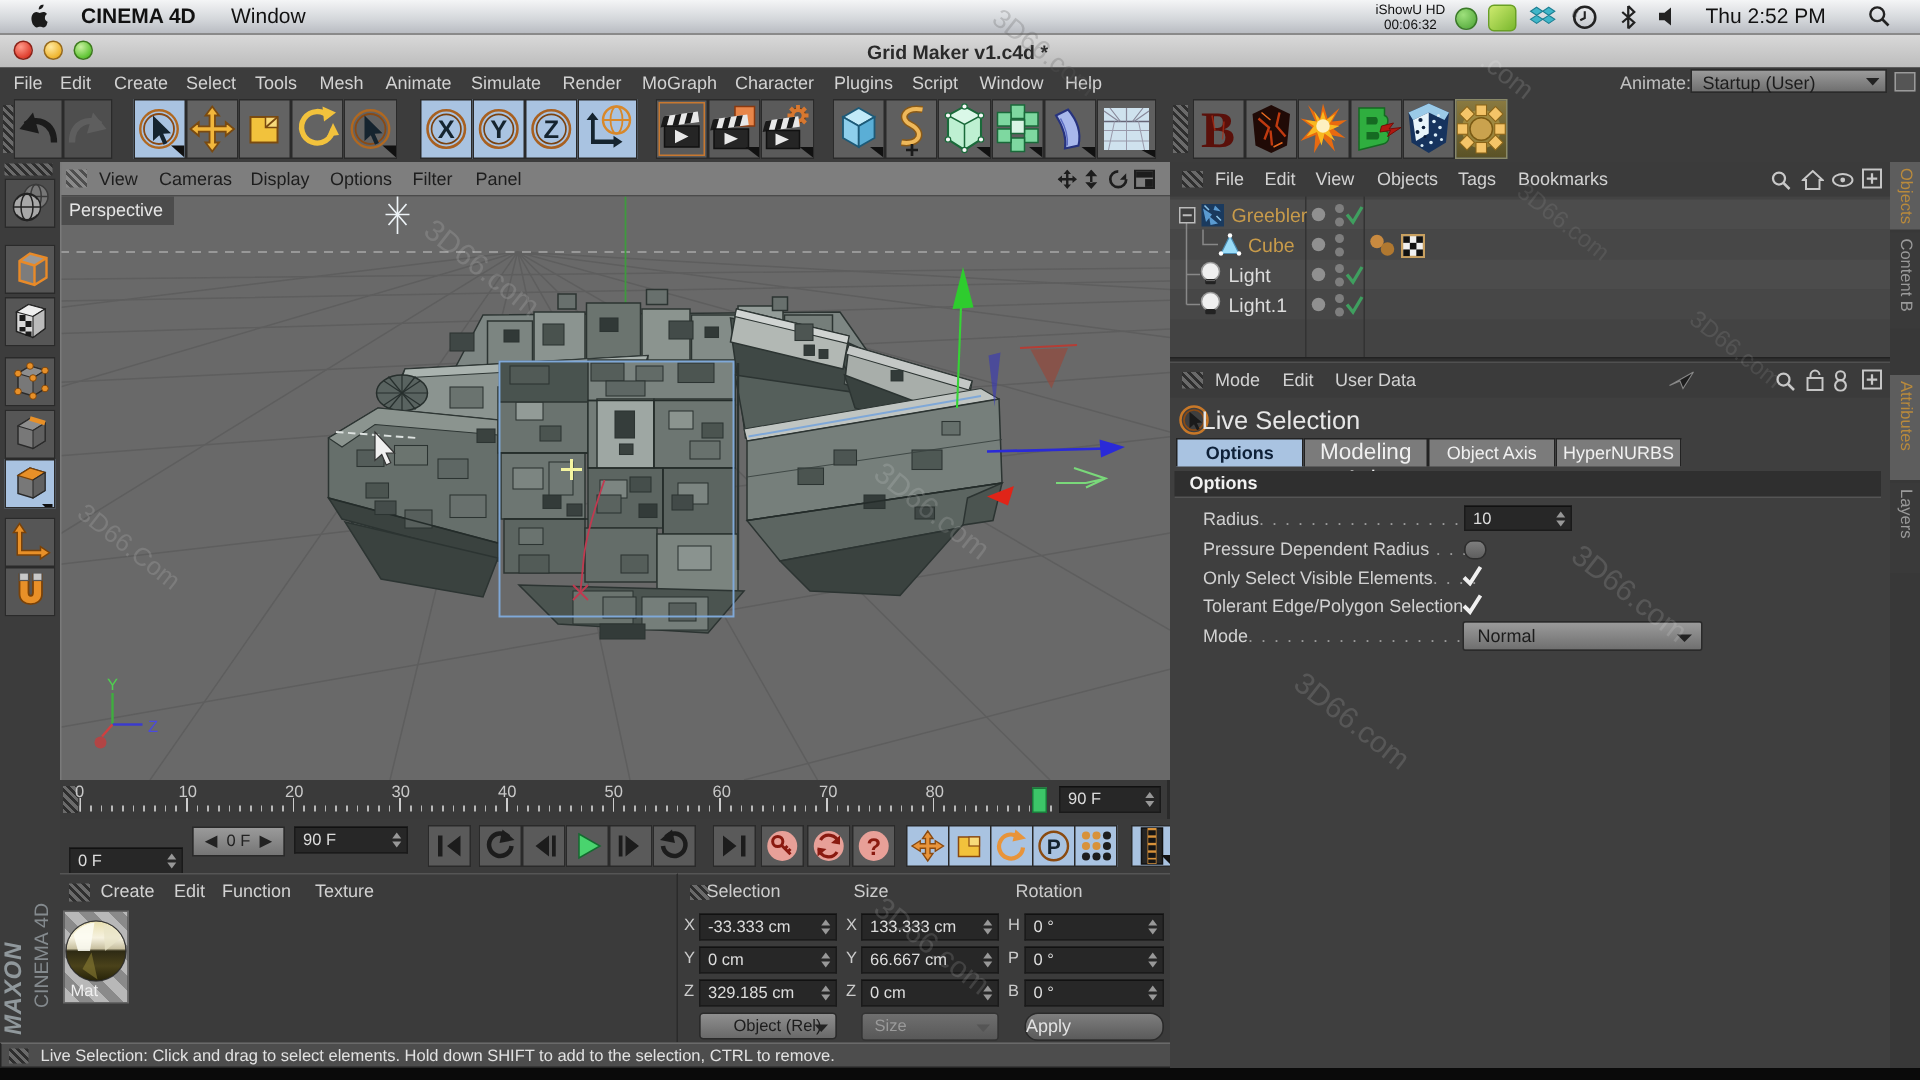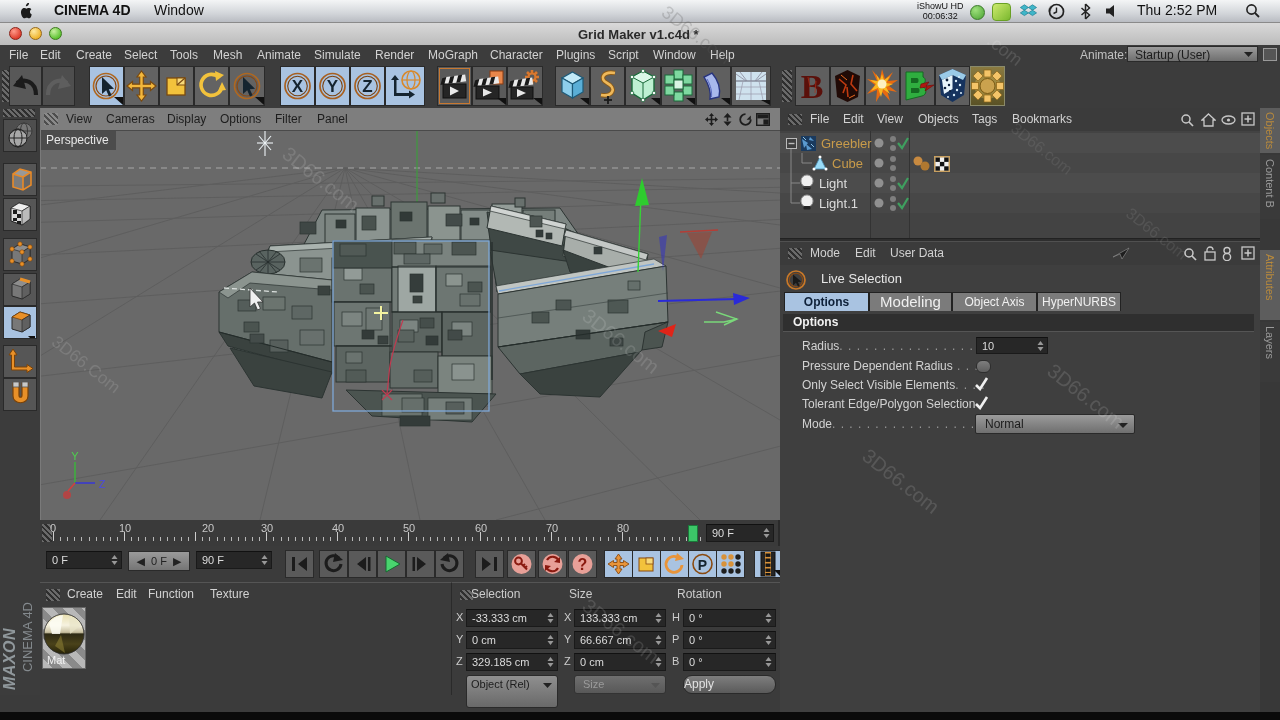--- a/index.html
+++ b/index.html
@@ -724,42 +724,42 @@
   </svg>
   <div id="persp">Perspective</div>
   <div style="position:absolute;left:0;top:0;width:1px;height:412px;background:#7a7a7a;"></div>
 </div>
 
 <div id="ruler" class="abs">
   <div class="grip" style="position:absolute;left:2px;top:4px;width:10px;height:18px;"></div>
   <div style="position:absolute;left:10px;top:2px;font-size:11px;color:#c8c8c8;">
     <span style="position:absolute;left:0px;">0</span>
         <span style="position:absolute;left:69px;">10</span>
-        <span style="position:absolute;left:152px;">20</span>
+        <span style="position:absolute;left:140px;">20</span>
         <span style="position:absolute;left:211px;">30</span>
         <span style="position:absolute;left:282px;">40</span>
         <span style="position:absolute;left:353px;">50</span>
         <span style="position:absolute;left:425px;">60</span>
         <span style="position:absolute;left:496px;">70</span>
         <span style="position:absolute;left:567px;">80</span>
   </div>
   <div style="position:absolute;left:13px;top:17px;width:655px;height:4px;background:repeating-linear-gradient(90deg,#b8b8b8 0 1px,transparent 1px 7.11px);"></div>
   <div style="position:absolute;left:13px;top:12px;width:647px;height:9px;background:repeating-linear-gradient(90deg,#cccccc 0 1px,transparent 1px 71.1px);"></div>
   <div style="position:absolute;left:648px;top:5px;width:10px;height:17px;background:#3cc668;border:1px solid #1a7a3a;box-sizing:border-box;"></div>
   <div class="fld" style="left:666px;top:4px;width:68px;">90 F
     <svg class="spin" viewBox="0 0 9 12">
           <path d="M4.5,1 L7.5,5 L1.5,5 Z" fill="#989898"></path>
           <path d="M4.5,11 L7.5,7 L1.5,7 Z" fill="#989898"></path>
         </svg>
   </div>
   <div style="position:absolute;left:738px;top:0;width:2px;height:26px;background:#2a2a2a;"></div>
 </div>
 
 <div id="transport" class="abs">
-  <div class="fld" style="left:6px;top:5px;width:76px;">0 F
+  <div class="fld" style="left:6px;top:19px;width:76px;">0 F
     <svg class="spin" viewBox="0 0 9 12">
           <path d="M4.5,1 L7.5,5 L1.5,5 Z" fill="#989898"></path>
           <path d="M4.5,11 L7.5,7 L1.5,7 Z" fill="#989898"></path>
         </svg>
   </div>
   <div style="position:absolute;left:88px;top:5px;width:62px;height:20px;background:linear-gradient(#9a9a9a,#757575);border:1px solid #2a2a2a;box-sizing:border-box;color:#222;font-size:11px;text-align:center;line-height:18px;">◀&nbsp; 0 F &nbsp;▶</div>
   <div class="fld" style="left:156px;top:5px;width:76px;">90 F
     <svg class="spin" viewBox="0 0 9 12">
           <path d="M4.5,1 L7.5,5 L1.5,5 Z" fill="#989898"></path>
           <path d="M4.5,11 L7.5,7 L1.5,7 Z" fill="#989898"></path>
@@ -930,31 +930,40 @@
   <div class="fld" style="left:122px;top:70px;width:92px;">0 cm<svg class="spin" viewBox="0 0 9 12">
           <path d="M4.5,1 L7.5,5 L1.5,5 Z" fill="#989898"></path>
           <path d="M4.5,11 L7.5,7 L1.5,7 Z" fill="#989898"></path>
         </svg></div>
   <span style="position:absolute;left:220px;top:72px;font-size:11px;">B</span>
   <div class="fld" style="left:231px;top:70px;width:93px;">0 °<svg class="spin" viewBox="0 0 9 12">
           <path d="M4.5,1 L7.5,5 L1.5,5 Z" fill="#989898"></path>
           <path d="M4.5,11 L7.5,7 L1.5,7 Z" fill="#989898"></path>
         </svg></div>
 
-  <div style="position:absolute;left:14px;top:92px;width:92px;height:33px;background:linear-gradient(#8f8f8f,#696969);border:1px solid #2a2a2a;border-radius:3px;box-sizing:border-box;color:#1c1c1c;font-size:11px;line-height:17px;padding-left:4px;">Object (Rel)
+  <div style="position:absolute;left:14px;top:92px;width:92px;height:18px;background:linear-gradient(#8f8f8f,#696969);border:1px solid #2a2a2a;border-radius:3px;box-sizing:border-box;color:#1c1c1c;font-size:11px;line-height:17px;padding-left:22px;">Object (Rel)
     <svg style="position:absolute;right:5px;top:6px" width="9" height="7">
           <path d="M0,1 L9,1 L4.5,6 Z" fill="#222"></path>
         </svg></div>
   <div style="position:absolute;left:122px;top:92px;width:92px;height:19px;background:linear-gradient(#6f6f6f,#585858);border:1px solid #333;border-radius:3px;box-sizing:border-box;color:#9a9a9a;font-size:11px;line-height:17px;padding-left:8px;">Size
     <svg style="position:absolute;right:5px;top:6px" width="9" height="7">
           <path d="M0,1 L9,1 L4.5,6 Z" fill="#555"></path>
         </svg></div>
   <div style="position:absolute;left:231px;top:92px;width:93px;height:19px;background:linear-gradient(#7e7e7e,#5a5a5a);border:1px solid #2a2a2a;border-radius:9px;box-sizing:border-box;color:#e2e2e2;font-size:12px;line-height:17px;text-align:left;">Apply</div>
 </div>
 
+<div id="statusbar" class="abs">
+  <div id="statusleft">
+    <div class="grip" style="position:absolute;left:5px;top:3px;width:13px;height:10px;"></div>
+    <span style="position:absolute;left:26px;top:1px;">Live Selection: Click and drag to select elements. Hold down SHIFT to add to the selection, CTRL to remove.</span>
+  </div>
+  <svg style="position:absolute;right:3px;top:2px" width="13" height="13">
+        <path d="M12,1 L1,12 M12,5 L5,12 M12,9 L9,12" stroke="#777" stroke-width="1"></path>
+      </svg>
+</div>
 <div id="bottomblack" class="abs"></div>
 
 <div id="rightpanel" class="abs">
 
   <div id="objhead" style="top:0;">
     <div class="grip" style="position:absolute;left:8px;top:6px;width:14px;height:11px;"></div>
     <span style="position:absolute;left:30px;top:4px;">File</span>
     <span style="position:absolute;left:63px;top:4px;">Edit</span>
     <span style="position:absolute;left:97px;top:4px;">View</span>
     <span style="position:absolute;left:138px;top:4px;">Objects</span>
@@ -1086,21 +1095,21 @@
           <line x1="7" y1="3.5" x2="7" y2="10.5" stroke="#c8c8c8" stroke-width="1.5"></line>
           <line x1="3.5" y1="7" x2="10.5" y2="7" stroke="#c8c8c8" stroke-width="1.5"></line>
         </svg>
   </div>
   <div style="position:absolute;left:0;top:157px;width:482px;height:447px;background:#3f3f3f;">
     <svg style="position:absolute;left:5px;top:4px" width="22" height="22">
           <circle cx="11" cy="11" r="9" fill="none" stroke="#c87828" stroke-width="1.7"></circle>
           <circle cx="11" cy="11" r="6.7" fill="none" stroke="#8a4a14" stroke-width="1.1"></circle>
           <path d="M8,5.5 L8,16.5 L11,13.8 L13,17.8 L14.8,17 L12.9,13 L16.4,12.7 Z" fill="#1a1a1a"></path>
         </svg>
-    <span style="position:absolute;left:41px;top:6px;color:#e6e6e6;font-size:13px;">Live Selection</span>
+    <span style="position:absolute;left:21px;top:6px;color:#e6e6e6;font-size:17px;">Live Selection</span>
 
     <div style="position:absolute;left:4px;top:27px;width:85px;height:19px;background:#a9c3e1;border:1px solid #222;border-bottom:none;box-sizing:border-box;color:#0e2038;font-size:12px;font-weight:bold;text-align:center;line-height:18px;">Options</div>
     <div style="position:absolute;left:89px;top:27px;width:83px;height:19px;background:#7b7b7b;border:1px solid #222;border-bottom:none;box-sizing:border-box;color:#f0f0f0;font-size:15px;text-align:center;line-height:18px;">Modeling Axis</div>
     <div style="position:absolute;left:172px;top:27px;width:85px;height:19px;background:#7b7b7b;border:1px solid #222;border-bottom:none;box-sizing:border-box;color:#f0f0f0;font-size:12px;text-align:center;line-height:18px;">Object Axis</div>
     <div style="position:absolute;left:257px;top:27px;width:84px;height:19px;background:#7b7b7b;border:1px solid #222;border-bottom:none;box-sizing:border-box;color:#f0f0f0;font-size:12px;text-align:center;line-height:18px;">HyperNURBS</div>
 
     <div style="position:absolute;left:3px;top:49px;width:471px;height:18px;background:#2f2f2f;border-bottom:1px solid #555;color:#f2f2f2;font-size:12px;font-weight:bold;line-height:17px;padding-left:10px;box-sizing:border-box;">Options</div>
     <span class="alabel" style="left:22px;top:74px;">Radius<span class="dots">. . . . . . . . . . . . . . . . . . . . . . .</span></span>
     <div class="fld" style="left:196px;top:72px;width:72px;height:17px;">10<svg class="spin" viewBox="0 0 9 12">
             <path d="M4.5,1 L7.5,5 L1.5,5 Z" fill="#989898"></path>

